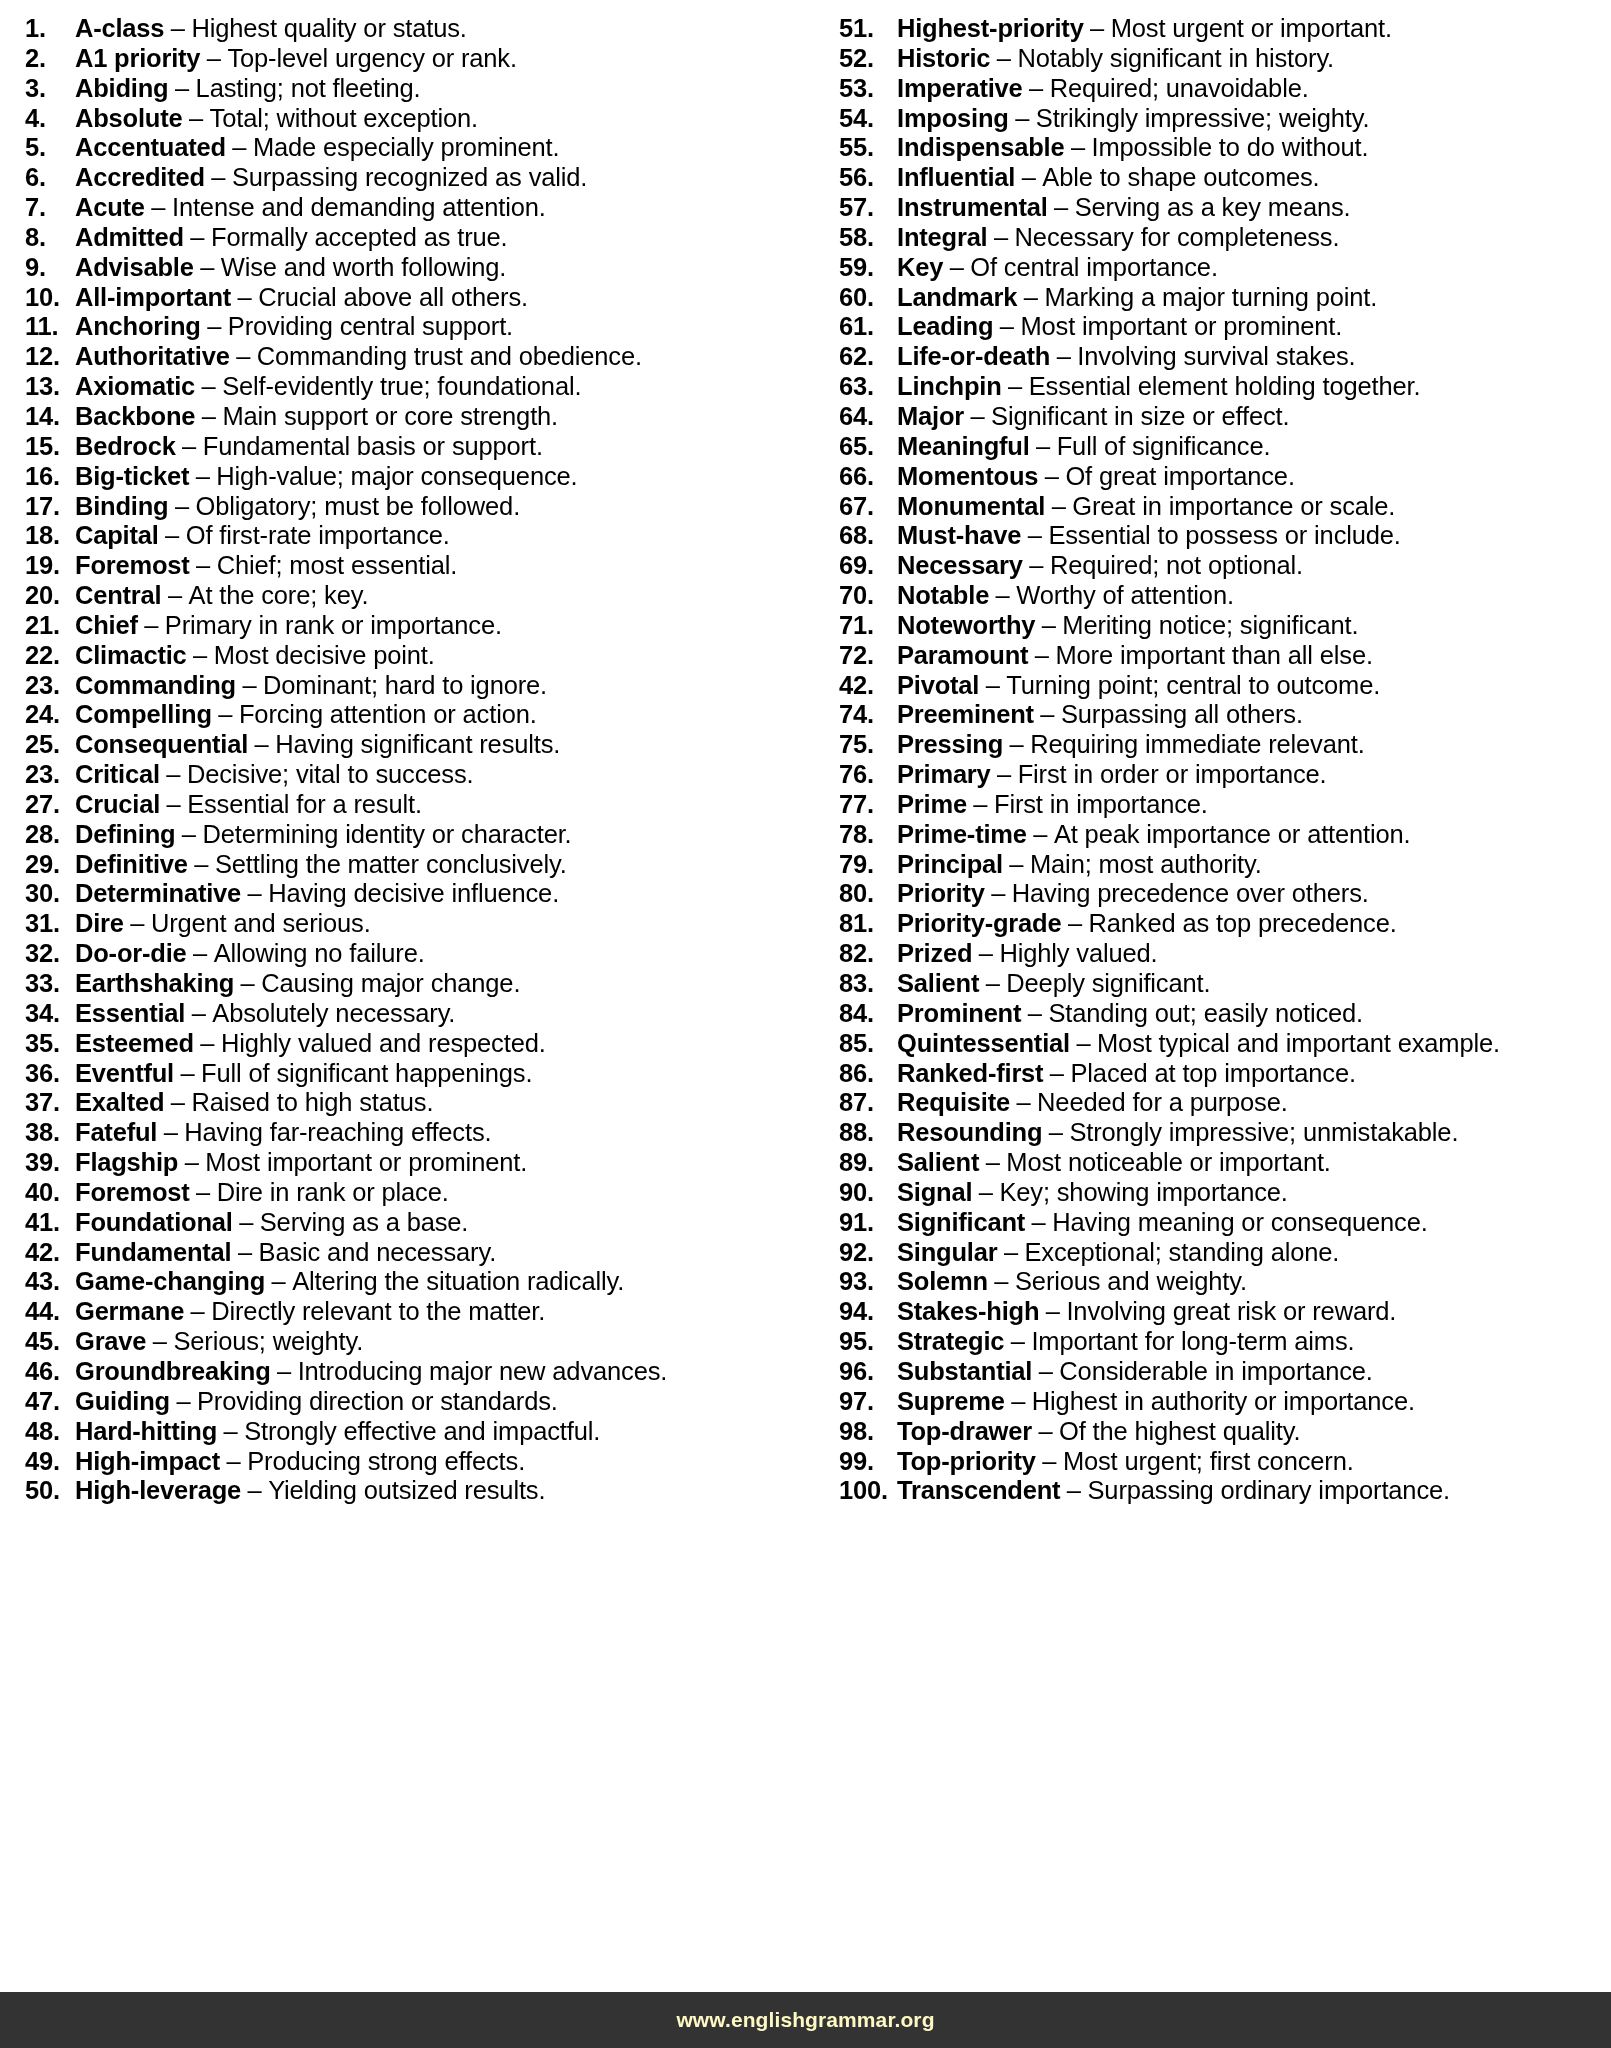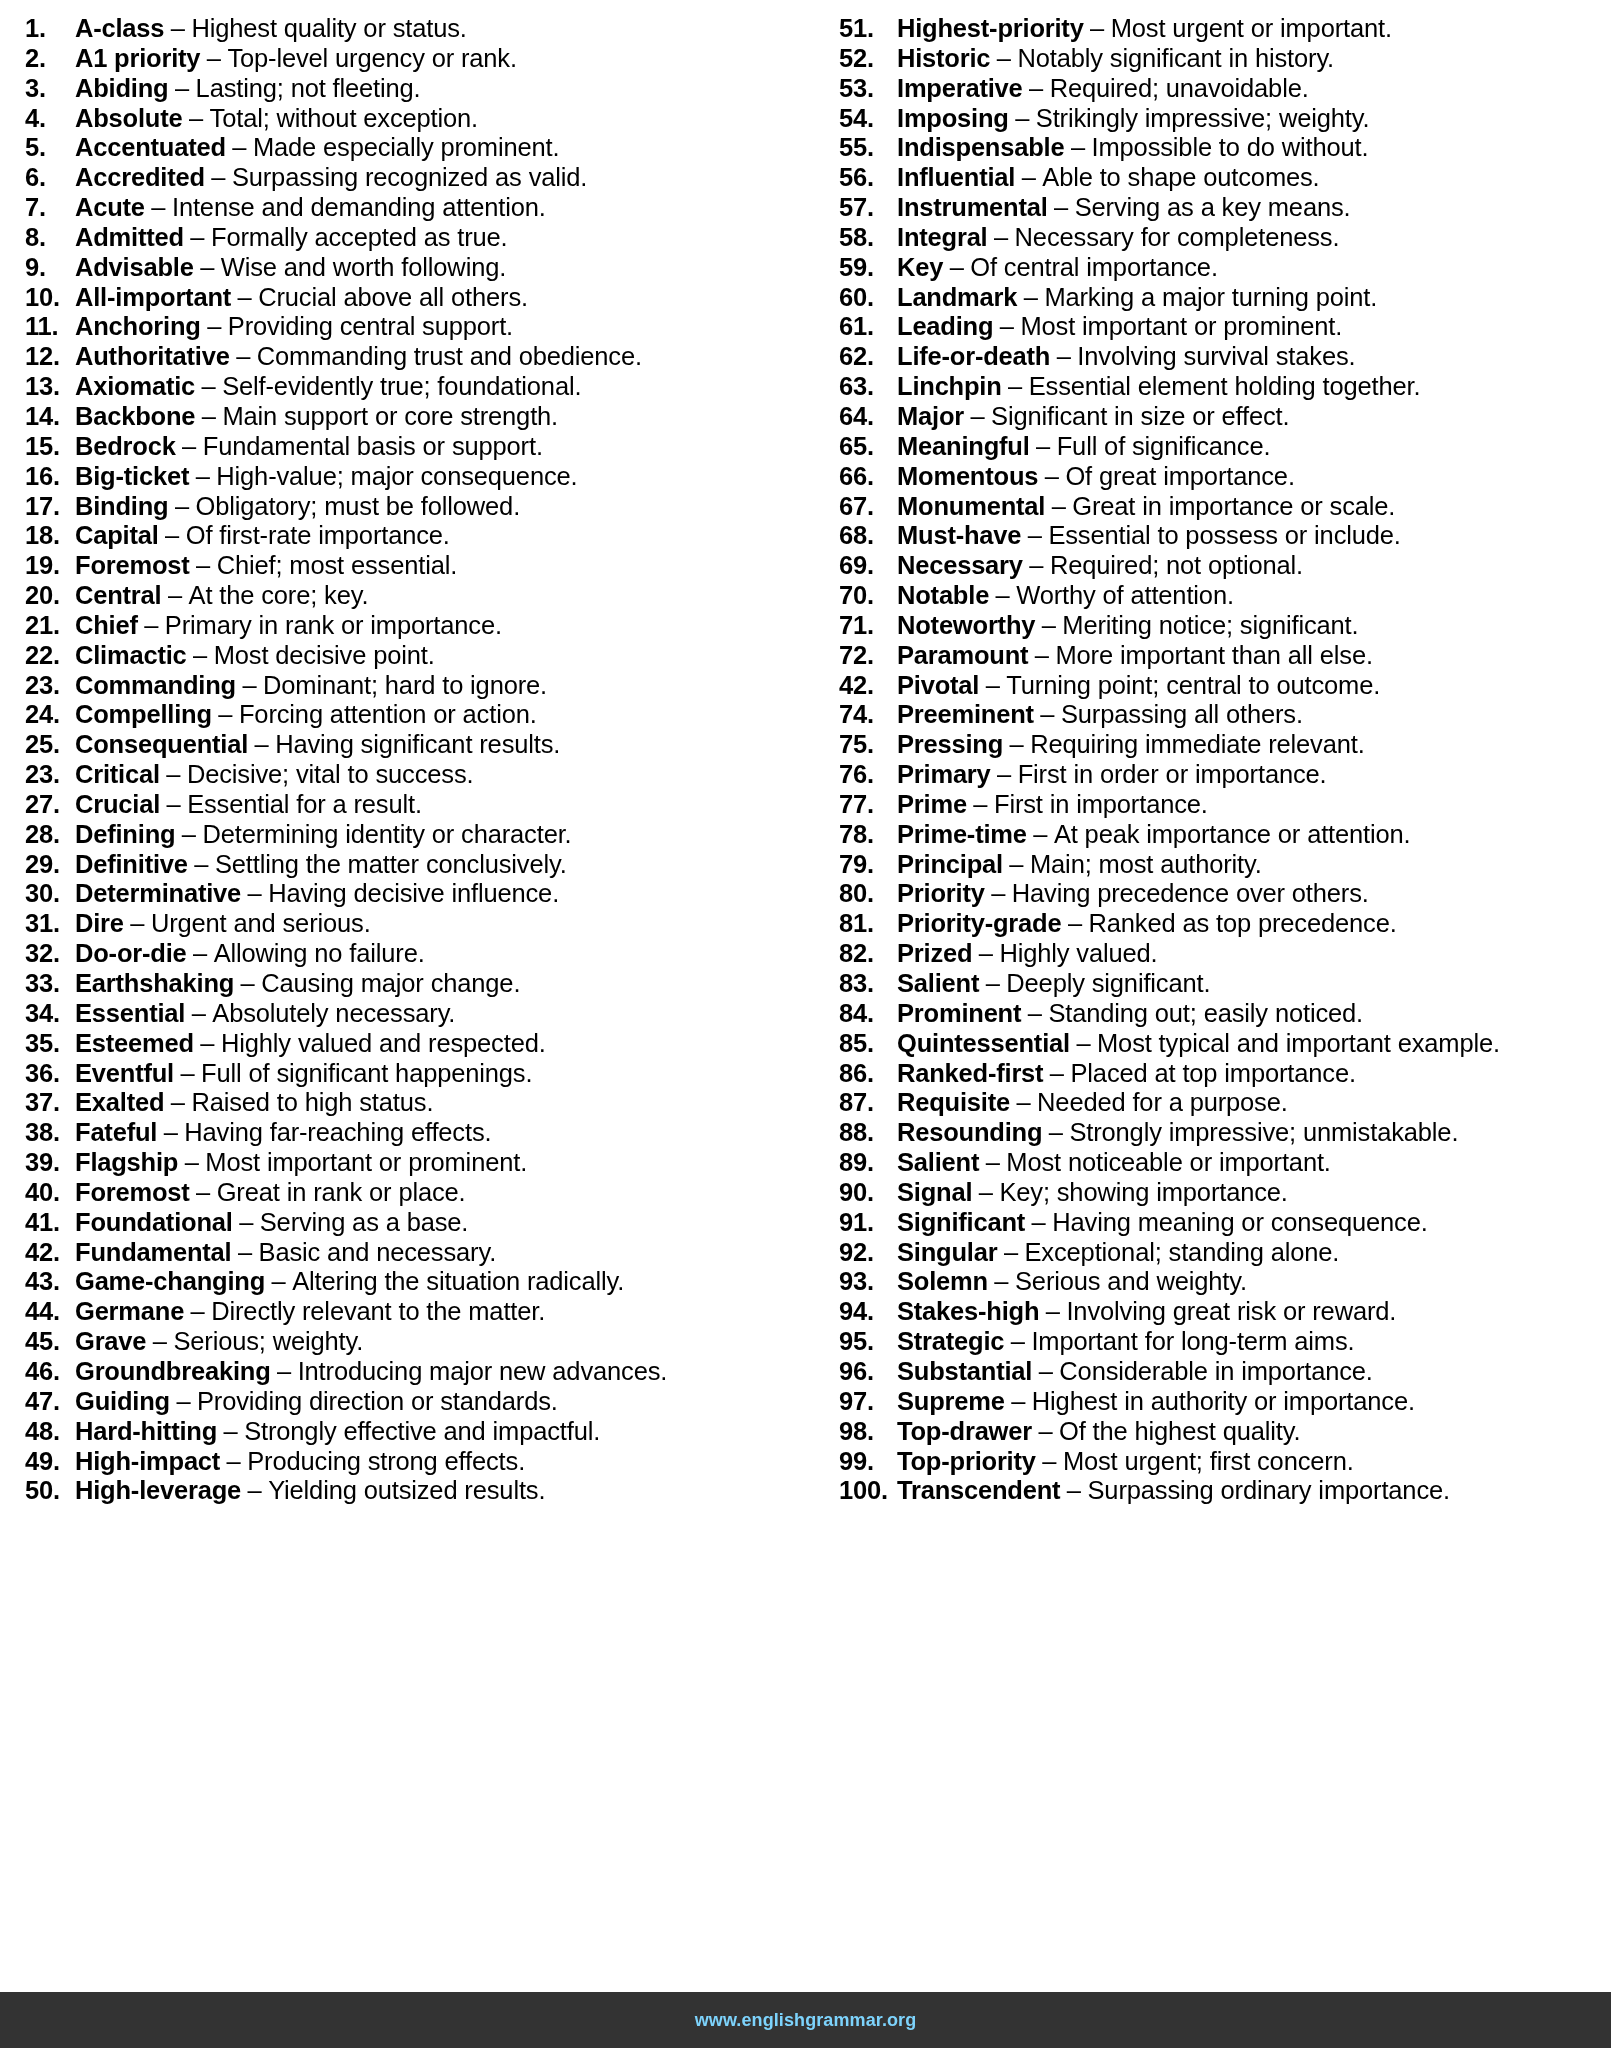--- a/index.html
+++ b/index.html
@@ -82,23 +82,23 @@
     left: 0;
     bottom: 0;
     width: 1611px;
     height: 56px;
     background: #333333;
     display: flex;
     align-items: center;
     justify-content: center;
   }
   .footer-text {
-    color: #7dd3fc;
+    color: #fef9c3;
     font-weight: bold;
-    font-size: 18px;
+    font-size: 21px;
     letter-spacing: 0.1px;
   }
 </style>
 </head>
 <body>
 
 <div class="page">
 
   <div class="columns">
     <div class="column left" id="left-column">
@@ -253,21 +253,21 @@
         <div class="entry">
           <span class="num">38.</span>
           <span><span class="term">Fateful</span> <span class="dash">–</span> <span class="def">Having far-reaching effects.</span></span>
         </div>
         <div class="entry">
           <span class="num">39.</span>
           <span><span class="term">Flagship</span> <span class="dash">–</span> <span class="def">Most important or prominent.</span></span>
         </div>
         <div class="entry">
           <span class="num">40.</span>
-          <span><span class="term">Foremost</span> <span class="dash">–</span> <span class="def">Great in rank or place.</span></span>
+          <span><span class="term">Foremost</span> <span class="dash">–</span> <span class="def">Dire in rank or place.</span></span>
         </div>
         <div class="entry">
           <span class="num">41.</span>
           <span><span class="term">Foundational</span> <span class="dash">–</span> <span class="def">Serving as a base.</span></span>
         </div>
         <div class="entry">
           <span class="num">42.</span>
           <span><span class="term">Fundamental</span> <span class="dash">–</span> <span class="def">Basic and necessary.</span></span>
         </div>
         <div class="entry">

